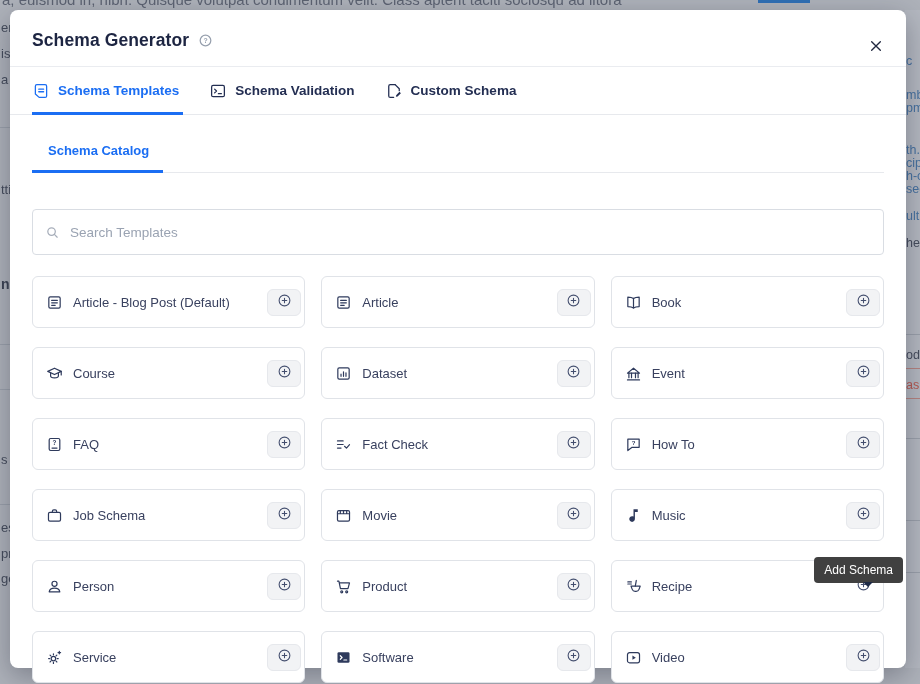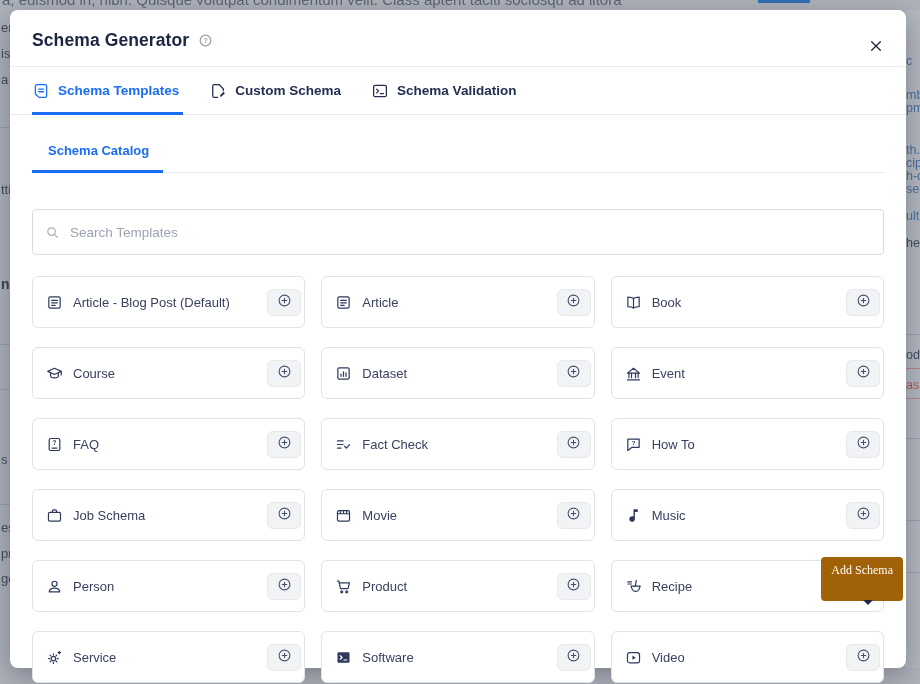--- a/index.html
+++ b/index.html
@@ -78,23 +78,23 @@
   }
   .card .c-icon { display:flex; color:#2e3a5c; margin-right:10px; flex:0 0 auto; }
   .card .c-label { flex:1; font-size:13px; font-weight:500; color:#39415f; white-space:nowrap; overflow:hidden; }
   .plus-btn {
     width:34px; height:27px; border-radius:6px; background:#f2f3f5; border:1px solid #e6e8ec;
     display:flex; align-items:center; justify-content:center; cursor:pointer; color:#434e6e; padding:0;
   }
   .plus-btn.hovered { background:#ffffff; border-color:#ffffff; }
 
   .tooltip {
-    position:absolute; right:3px; top:442px; height:44px; line-height:26px;
-    background:#a16207; color:#fff; font-size:12px; padding:0 10px; border-radius:4px;
-    white-space:nowrap; z-index:3;font-family:Liberation Serif, serif;
+    position:absolute; right:3px; top:442px; height:26px; line-height:26px;
+    background:#404040; color:#fff; font-size:12px; padding:0 10px; border-radius:4px;
+    white-space:nowrap; z-index:3;
   }
   .tooltip .arrow {
     position:absolute; bottom:-9px; right:30px; width:0; height:0;
     border:5px solid transparent; border-top-color:#1d2945;
   }
 </style>
 </head>
 <body>
 
 <div class="bd-top">
@@ -158,35 +158,35 @@
           <svg width="18" height="18" viewBox="0 0 24 24" fill="none" stroke="currentColor" stroke-width="1.7" stroke-linecap="round" stroke-linejoin="round">
             <path d="M4.5 5.5a2 2 0 012-2h11a2 2 0 012 2v13a2 2 0 01-2 2H9.5l-5-4.5z"></path>
             <path d="M9 9.5h6.5M9 13h6.5"></path>
           </svg>
         </span>
         <span>Schema Templates</span>
       </div>
       <div class="tab">
         <span class="t-icon">
           <svg width="18" height="18" viewBox="0 0 24 24" fill="none" stroke="currentColor" stroke-width="1.7" stroke-linecap="round" stroke-linejoin="round">
+            <rect x="3.5" y="4.5" width="17" height="15" rx="2"></rect>
+            <path d="M7.5 9.5L10 12l-2.5 2.5M12.5 15.5h4"></path>
+          </svg>
+        </span>
+        <span>Schema Validation</span>
+      </div>
+      <div class="tab">
+        <span class="t-icon">
+          <svg width="18" height="18" viewBox="0 0 24 24" fill="none" stroke="currentColor" stroke-width="1.7" stroke-linecap="round" stroke-linejoin="round">
             <path d="M13.5 3.5H7a2 2 0 00-2 2v13a2 2 0 002 2h4.5"></path>
             <path d="M13.5 3.5L19 9v2.5"></path>
             <path d="M14.5 19.8l.4-2.3 4.4-4.4 1.9 1.9-4.4 4.4-2.3.4z" fill="currentColor" stroke="none"></path>
           </svg>
         </span>
         <span>Custom Schema</span>
-      </div>
-      <div class="tab">
-        <span class="t-icon">
-          <svg width="18" height="18" viewBox="0 0 24 24" fill="none" stroke="currentColor" stroke-width="1.7" stroke-linecap="round" stroke-linejoin="round">
-            <rect x="3.5" y="4.5" width="17" height="15" rx="2"></rect>
-            <path d="M7.5 9.5L10 12l-2.5 2.5M12.5 15.5h4"></path>
-          </svg>
-        </span>
-        <span>Schema Validation</span>
       </div>
     </div>
 
   <div class="modal-body">
     <div class="subtabs">
       <span class="subtab">Schema Catalog</span>
     </div>
 
     <div class="search">
       <span class="s-icon" id="search-icon">

